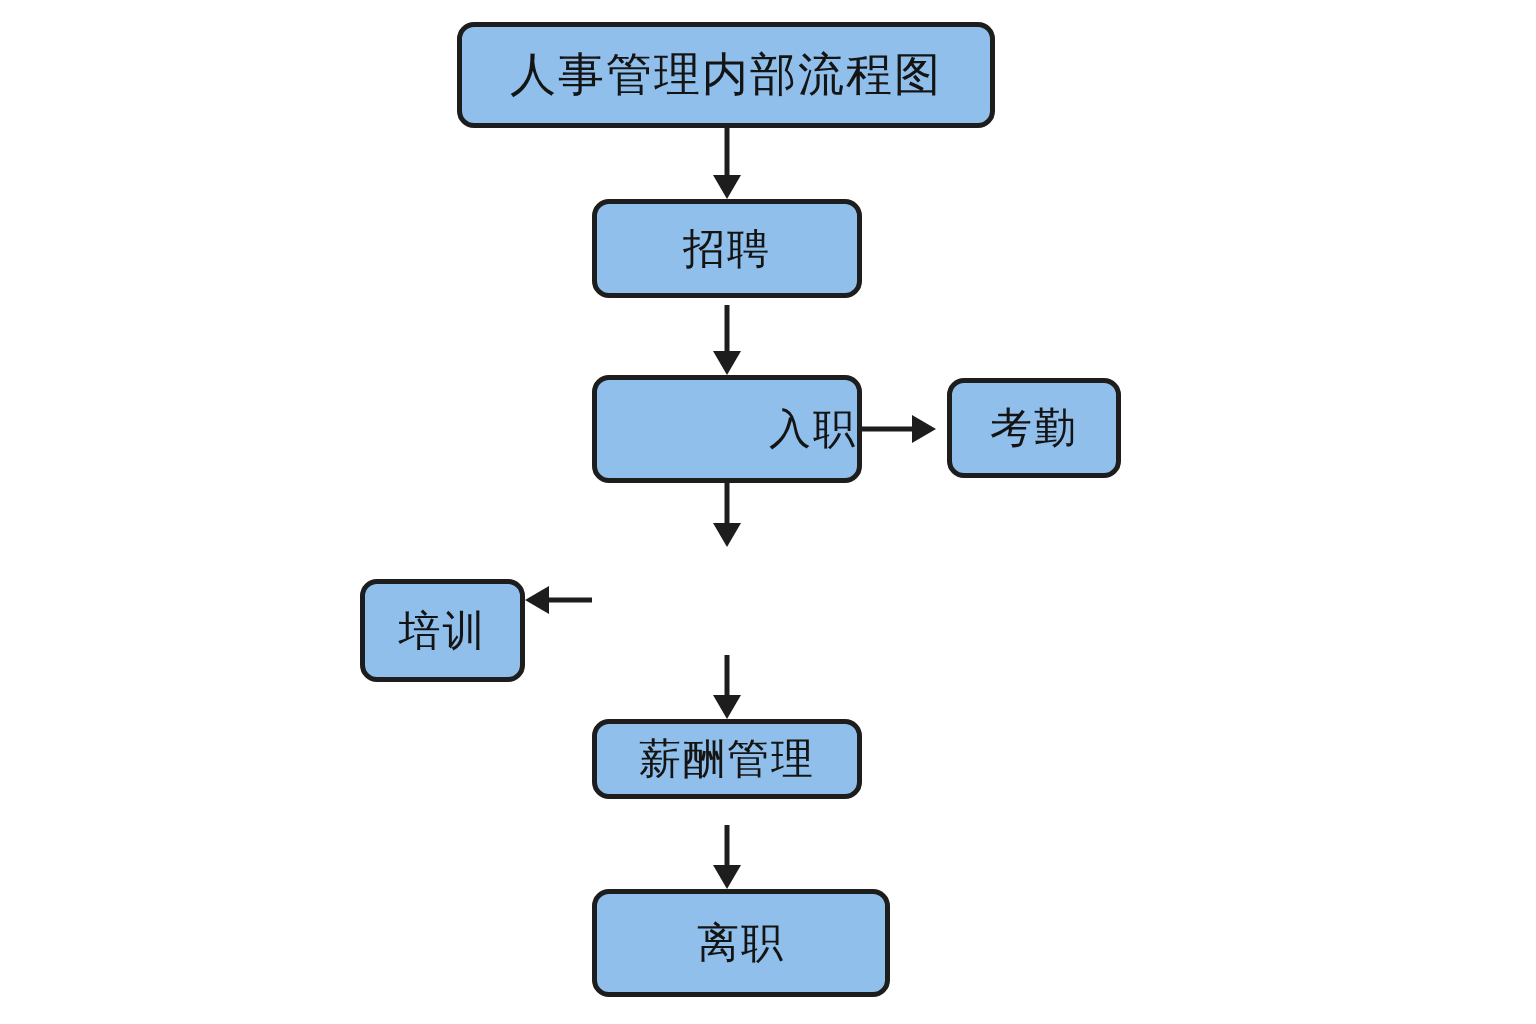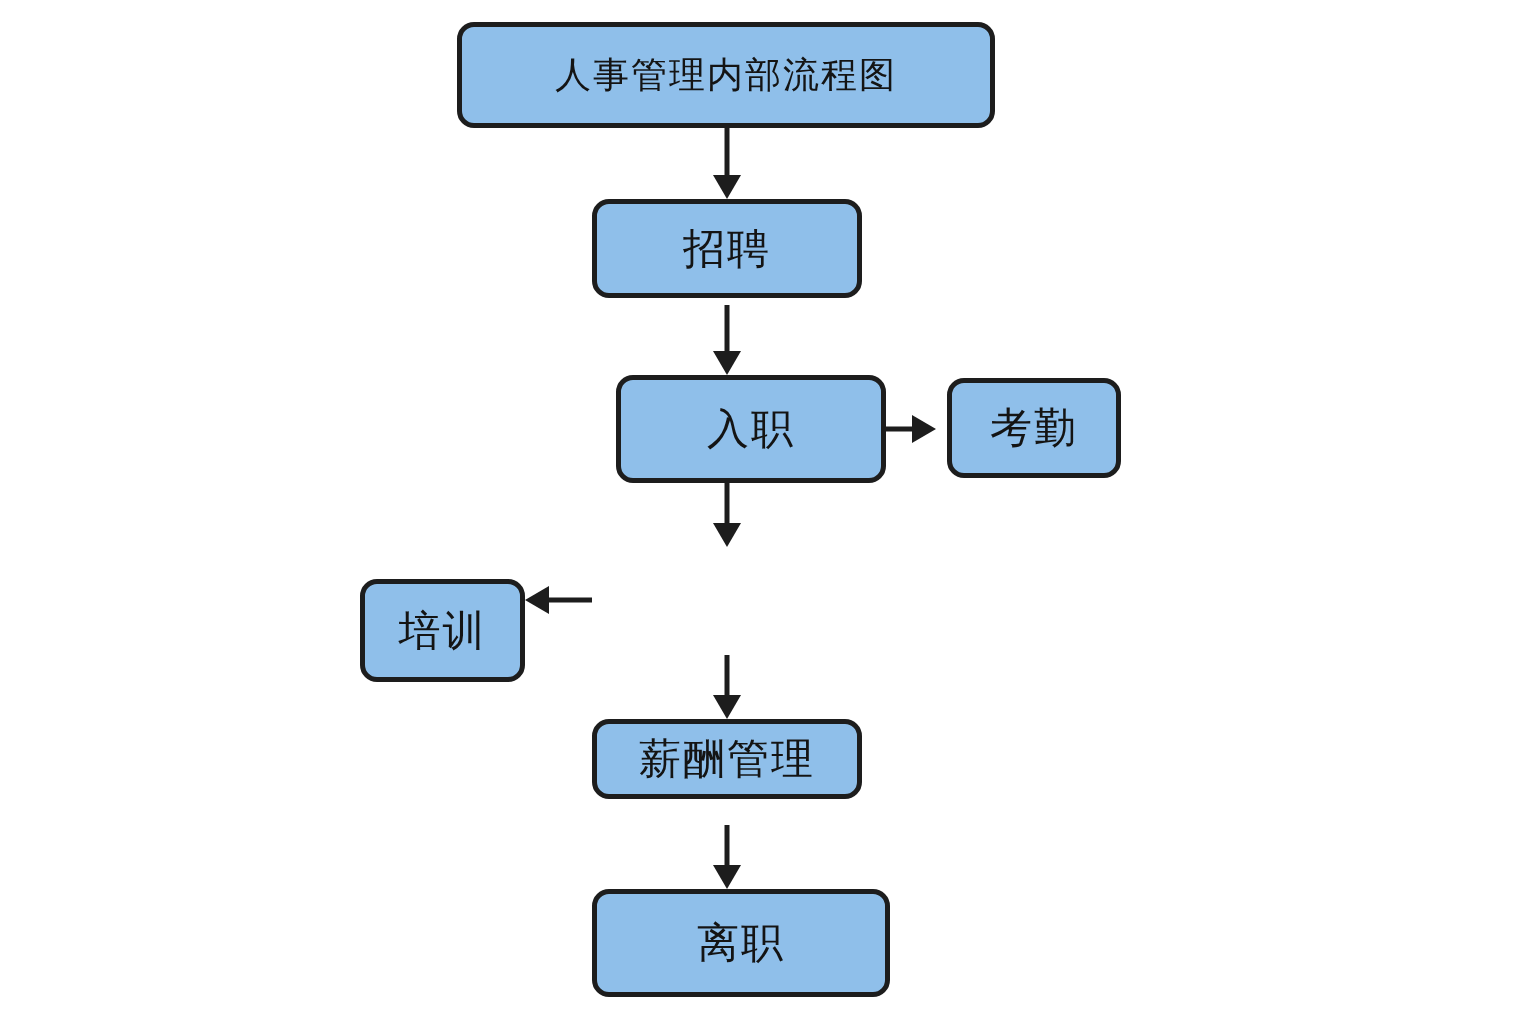--- a/index.html
+++ b/index.html
@@ -39,23 +39,23 @@
     border-radius: 17px;
     box-sizing: border-box;
     display: flex;
     align-items: center;
     justify-content: center;
     color: var(--text, #141414);
     font-size: 42px;
     letter-spacing: 2px;
     white-space: nowrap;
   }
-  .node-title    { left: 457px; top:  22px; width: 538px; height: 106px; font-size: 36px; }
+  .node-title    { left: 457px; top:  22px; width: 538px; height: 106px; font-size: 46px; }
   .node-zhaopin  { left: 592px; top: 199px; width: 270px; height: 99px; font-family: Liberation Mono, monospace; }
-  .node-ruzhi    { left: 616px; top: 375px; width: 270px; height: 108px; }
+  .node-ruzhi    { left: 592px; top: 375px; width: 270px; height: 108px; justify-content: flex-end; }
   .node-kaoqin   { left: 936px; top: 378px; width: 174px; height: 100px; margin-left: 11px; }
   .node-peixun   { left: 360px; top: 548px; width: 165px; height: 103px; margin-top: 31px; }
   .node-jixiao   { left: 592px; top: 547px; width: 270px; height: 108px; }
   .node-xinchou  { left: 592px; top: 719px; width: 270px; height: 80px; }
   .node-lizhi    { left: 592px; top: 889px; width: 298px; height: 108px; }
 </style>
 </head>
 <body>
 
 <div class="canvas">

